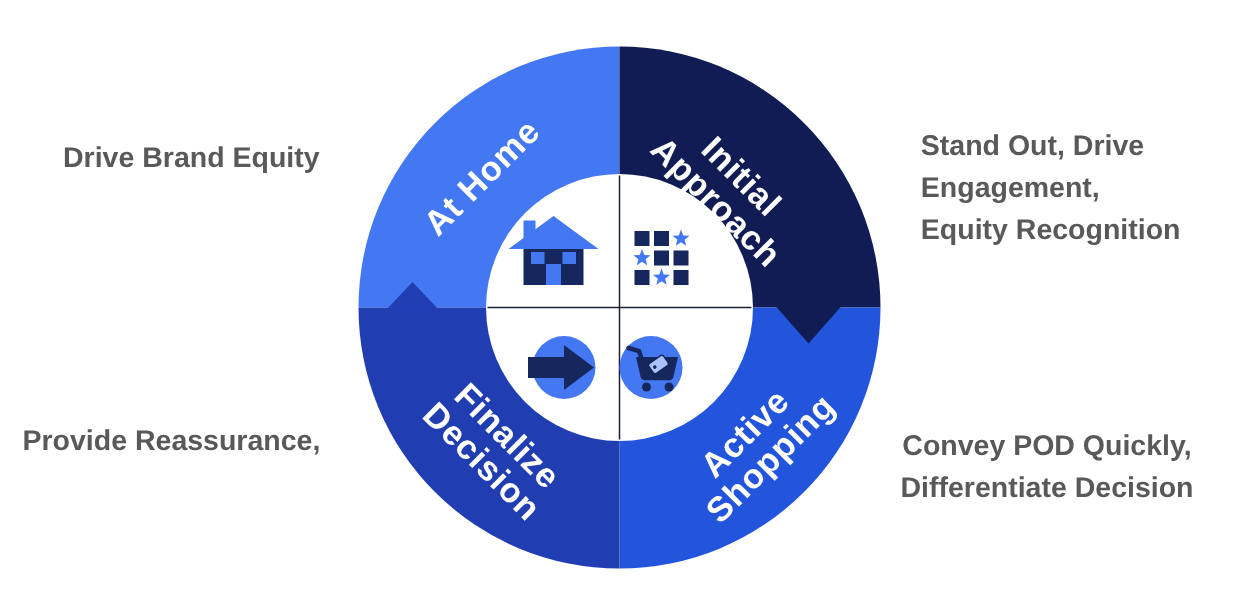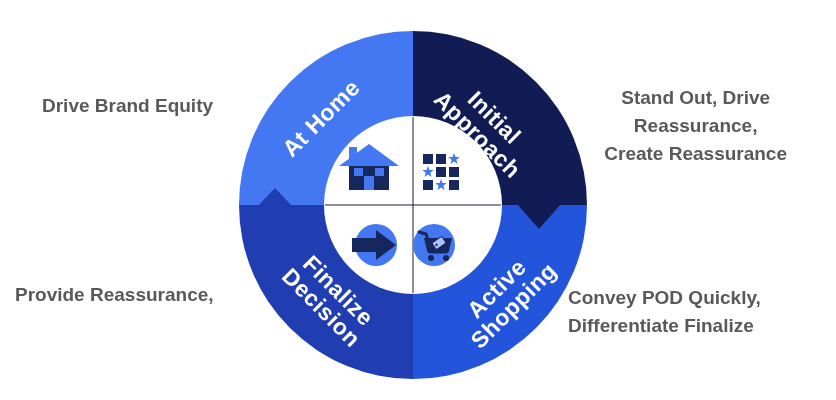--- a/index.html
+++ b/index.html
@@ -1,51 +1,51 @@
 <!DOCTYPE html>
 <html><head>
 <meta charset="utf-8">
 <style>
   html,body{margin:0;padding:0;background:#ffffff;}
   .canvas{position:relative;width:836px;height:400px;background:#ffffff;overflow:hidden;
           font-family:"Liberation Sans",sans-serif;}
   .diagram-svg{position:absolute;left:0;top:0;}
   .ann{position:absolute;font-weight:bold;font-size:19px;line-height:28px;color:#595959;white-space:nowrap;}
   .ann-tl{left:42px;top:92px;text-align:left;}
-  .ann-tr{right:49px;top:84px;text-align:center;margin-left:40px;}
+  .ann-tr{right:49px;top:84px;text-align:left;margin-left:40px;}
   .ann-bl{left:15px;top:281px;text-align:right;}
-  .ann-br{left:568px;top:284px;width:260px;}
+  .ann-br{left:568px;top:284px;width:260px;text-align:center;}
   .qlabel{fill:#ffffff;font-family:"Liberation Sans",sans-serif;font-weight:bold;font-size:23px;
           text-anchor:middle;letter-spacing:0.5px;}
   .ic-d{fill:#16275E;}
   .ic-a{fill:#4478F2;}
   .cross{stroke:#1B2036;stroke-width:1;}
 </style>
 </head>
 <body>
 
 <div class="canvas">
 
   <div class="ann ann-tl">
     <div>Drive Brand Equity</div>
   </div>
 
   <div class="ann ann-tr">
     <div>Stand Out, Drive</div>
-    <div>Reassurance,</div>
-    <div>Create Reassurance</div>
+    <div>Engagement,</div>
+    <div>Equity Recognition</div>
   </div>
 
   <div class="ann ann-bl">
     <div>Provide Reassurance,</div>
   </div>
 
   <div class="ann ann-br">
     <div>Convey POD Quickly,</div>
-    <div>Differentiate Finalize</div>
+    <div>Differentiate Decision</div>
   </div>
 
   <svg class="diagram-svg" width="836" height="400" viewBox="0 0 836 400" xmlns="http://www.w3.org/2000/svg">
     <defs>
       <path id="star" d="M0,-6 L1.5,-2 L5.7,-1.9 L2.4,0.8 L3.5,4.9 L0,2.5 L-3.5,4.9 L-2.4,0.8 L-5.7,-1.9 L-1.5,-2 Z"></path>
     </defs>
 
     <path d="M413,205 L413,31 A174,174 0 0 0 239,205 Z" fill="#4478F2"></path>
     <path d="M413,205 L413,31 A174,174 0 0 1 587,205 Z" fill="#111C54"></path>
     <path d="M413,205 L587,205 A174,174 0 0 1 413,379 Z" fill="#2355DC"></path>

